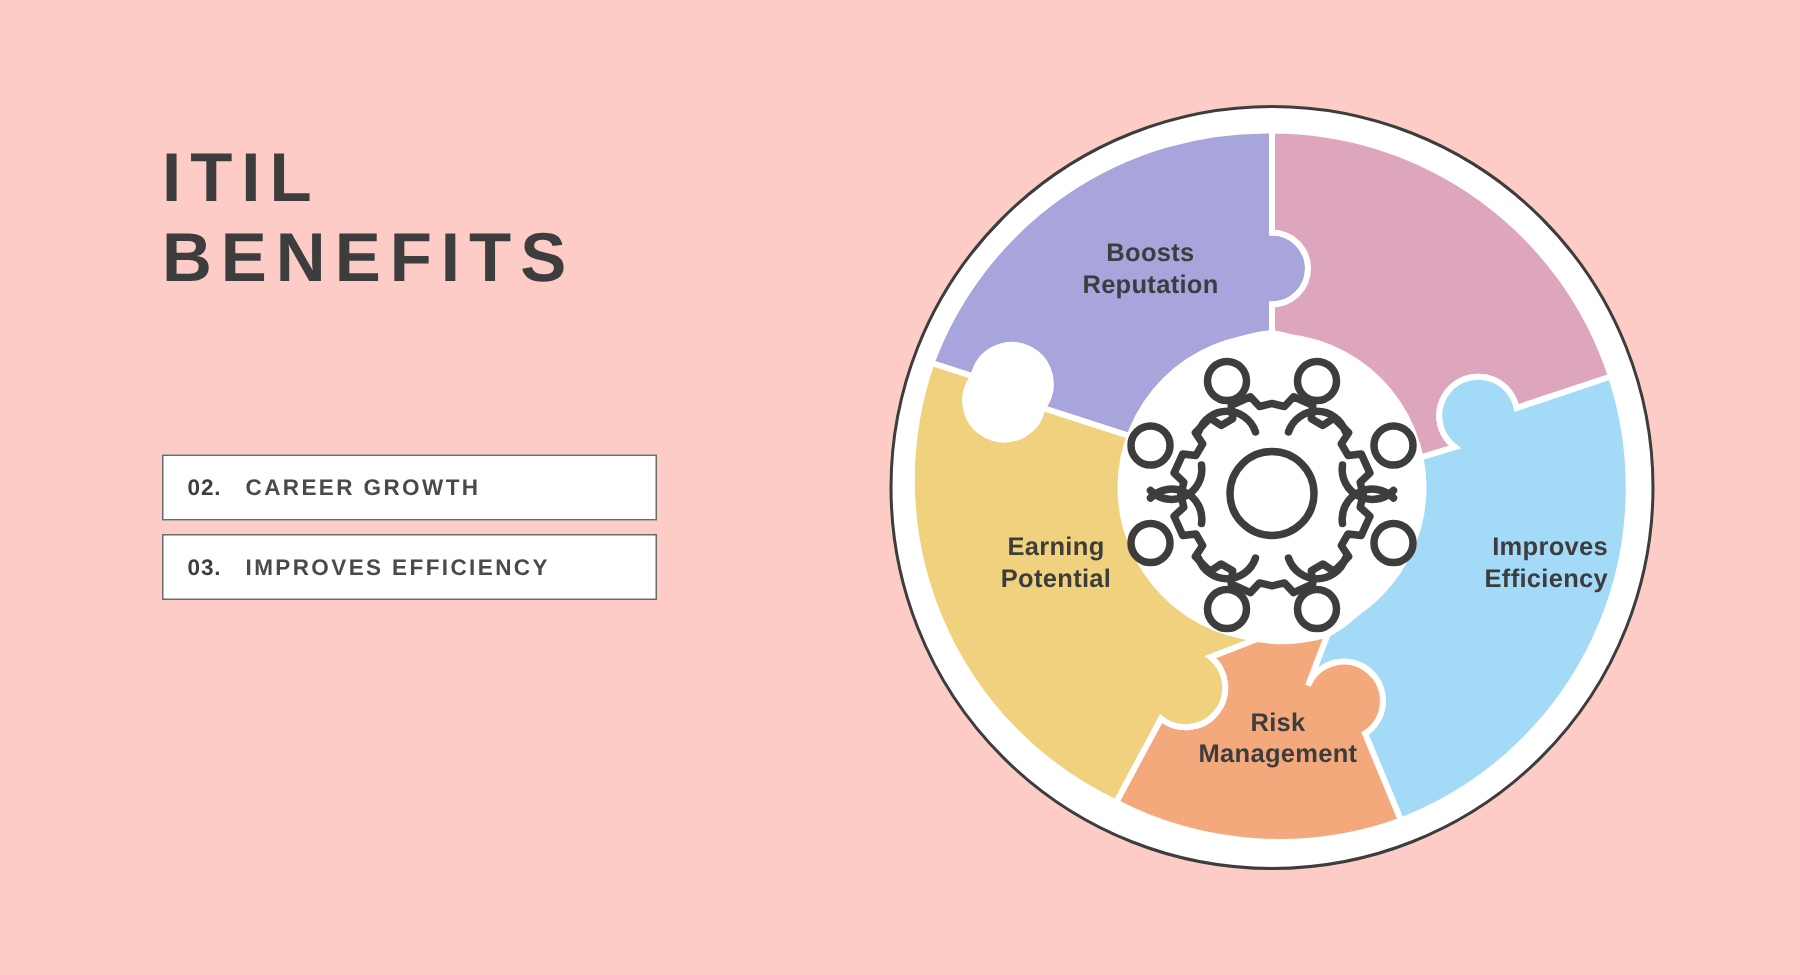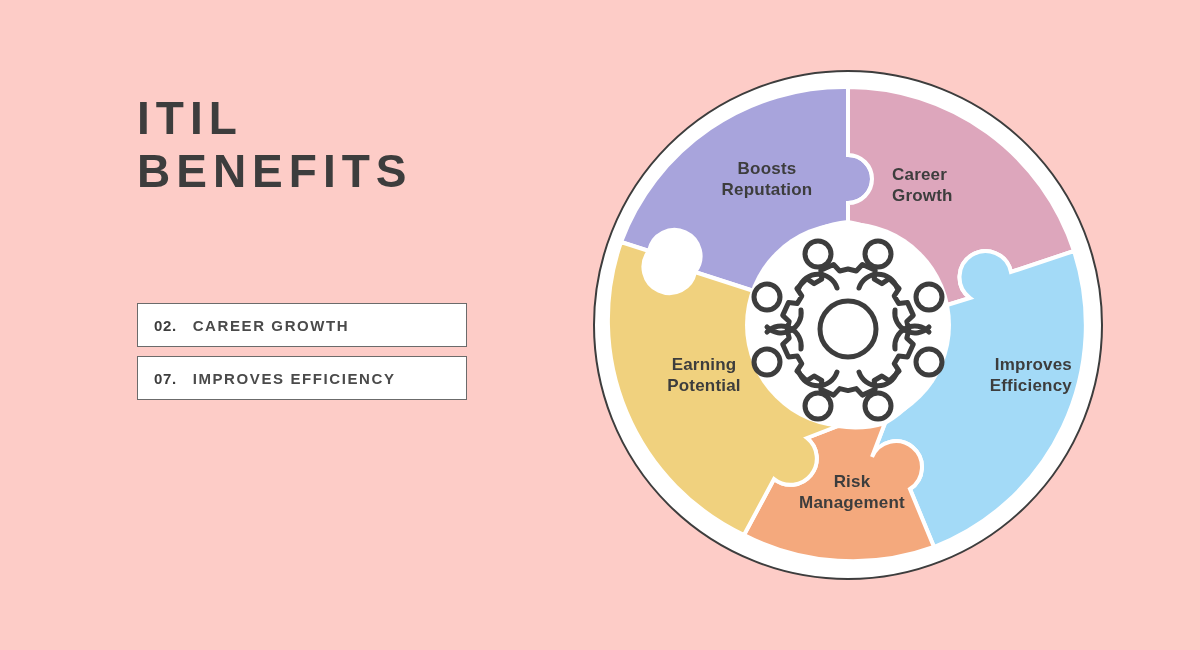--- a/index.html
+++ b/index.html
@@ -21,21 +21,20 @@
     height: 650px;
   }
 
   
   #left-panel {
     position: absolute;
     left: 0;
     top: 0;
     width: 520px;
     height: 650px;
-    margin-left: 29px;
   }
   #page-title {
     position: absolute;
     left: 108px;
     top: 92px;
     width: 400px;
     color: #3d3d3d;
     font-size: 46px;
     font-weight: bold;
     letter-spacing: 6px;
@@ -110,21 +109,21 @@
 
     <div id="benefits-list">
 
 
       <div class="list-item">
         <span class="item-num">02.</span>
         <span class="item-label">CAREER GROWTH</span>
       </div>
 
       <div class="list-item">
-        <span class="item-num">07.</span>
+        <span class="item-num">03.</span>
         <span class="item-label">IMPROVES EFFICIENCY</span>
       </div>
 
 
 
     </div>
   </div>
 
   <div id="wheel-wrap">
 
@@ -222,22 +221,20 @@
         <path d="M 207 303 a 20 20 0 0 0 38 0"></path>
 
         <circle cx="286" cy="337" r="13"></circle>
         <path d="M 267 303 a 20 20 0 0 0 38 0"></path>
       </g>
     </svg>
 
     <div class="seg-label" id="label-boosts-reputation">Boosts
 Reputation</div>
 
-    <div class="seg-label" id="label-career-growth">Career
-Growth</div>
 
     <div class="seg-label" id="label-improves-efficiency">Improves
 Efficiency</div>
 
     <div class="seg-label" id="label-risk-management">Risk
 Management</div>
 
     <div class="seg-label" id="label-earning-potential">Earning
 Potential</div>
   </div>

